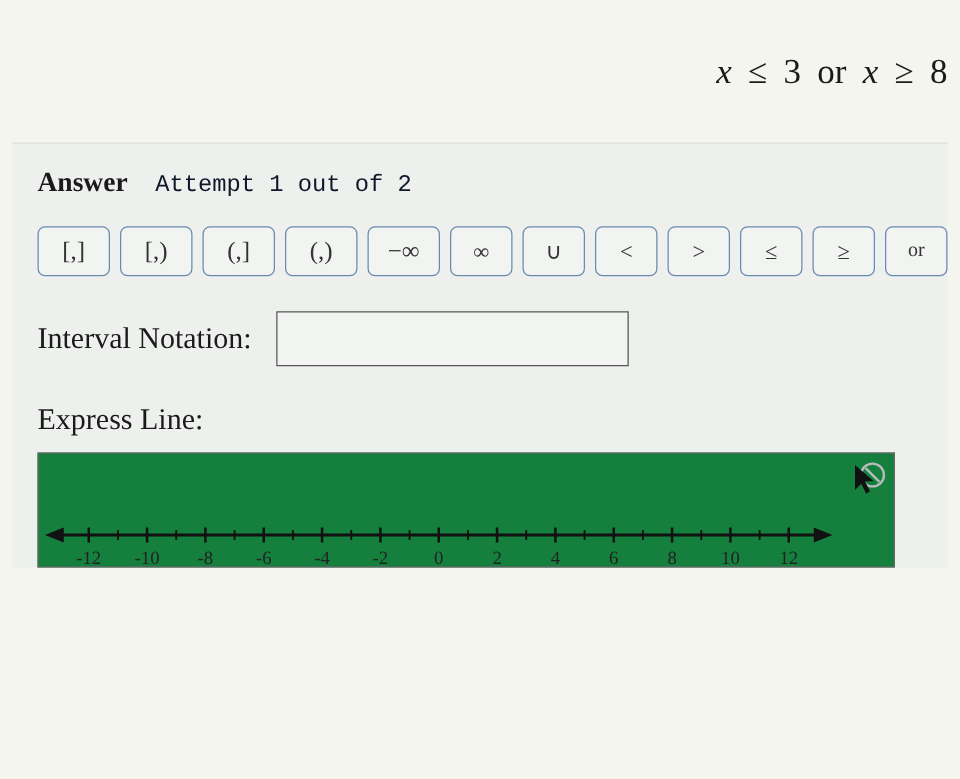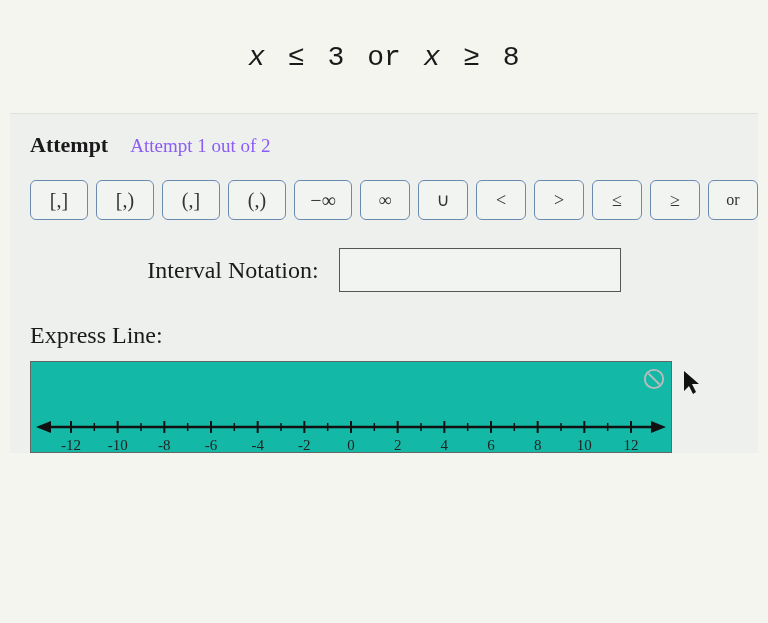--- a/index.html
+++ b/index.html
@@ -11,39 +11,39 @@
     width: 768px;
     box-sizing: border-box;
   }
   .question-text {
     font-size: 25px;
     font-family: Georgia, serif;
     margin-bottom: 30px;
   }
   .inequality {
     font-size: 28px;
-    font-family: Liberation Mono, monospace;
+    font-family: Liberation Serif, serif;
     font-style: italic;
-    text-align: center;
+    text-align: right;
     margin: 30px 0 40px 0;
   }
   .inequality .var { font-style: italic; }
   .inequality .op { font-style: normal; padding: 0 6px; }
   .inequality .num { font-style: normal; }
   .answer-panel {
     background: #eef0ee;
     padding: 18px 20px 0 20px;
     border-top: 1px solid #e0e0dc;
   }
   .answer-header {
     font-size: 22px;
     margin-bottom: 22px;
   }
   .answer-header .bold { font-weight: bold; font-family: Georgia,serif; }
-  .answer-header .attempt { color: #8b5cf6; font-size: 19px; font-family: Liberation Serif, serif; }
+  .answer-header .attempt { color: #0f172a; font-size: 19px; font-family: Liberation Mono, monospace; }
   .symbol-row {
     display: flex;
     gap: 8px;
     margin-bottom: 28px;
     align-items: center;
   }
   .sym-btn {
     border: 1.5px solid #6a8ab0;
     border-radius: 6px;
     min-width: 44px;
@@ -58,44 +58,44 @@
     cursor: pointer;
     padding: 0 6px;
   }
   .sym-btn.small { min-width: 36px; font-size: 18px; }
   .sym-btn.text { font-size: 16px; font-family: Georgia,serif; min-width: 36px;}
   .field-row {
     display: flex;
     align-items: center;
     gap: 20px;
     margin-bottom: 30px;
-    justify-content: center;
   }
   .field-label {
     font-size: 24px;
     font-family: Georgia, serif;
   }
   .interval-input {
     border: 1.5px solid #555;
     width: 280px;
     height: 42px;
     background: #f2f4f2;
   }
   .numline-label {
     font-size: 24px;
     font-family: Georgia, serif;
     margin-bottom: 12px;
   }
   .numline-box {
     border: 1.5px solid #666;
-    background: #14b8a6;
+    background: #15803d;
     height: 90px;
     position: relative;
     width: 640px;
     margin-bottom: 0;
+    padding-left: 44px;
   }
   .numline-svg {
     position: absolute;
     bottom: -10px;
     left: 0;
     width: 640px;
     height: 50px;
   }
   .clear-icon {
     position: absolute;
@@ -126,21 +126,21 @@
   <span class="num">3</span>
   <span class="op" style="font-style:normal;">or</span>
   <span class="var">x</span>
   <span class="op">≥</span>
   <span class="num">8</span>
 </div>
 
 <div class="answer-panel">
 
   <div class="answer-header">
-    <span class="bold">Attempt</span>
+    <span class="bold">Answer</span>
     &nbsp;&nbsp;
     <span class="attempt">Attempt 1 out of 2</span>
   </div>
 
   <div class="symbol-row">
     <div class="sym-btn">[,]</div>
     <div class="sym-btn">[,)</div>
     <div class="sym-btn">(,]</div>
     <div class="sym-btn">(,)</div>
     <div class="sym-btn">−∞</div>

